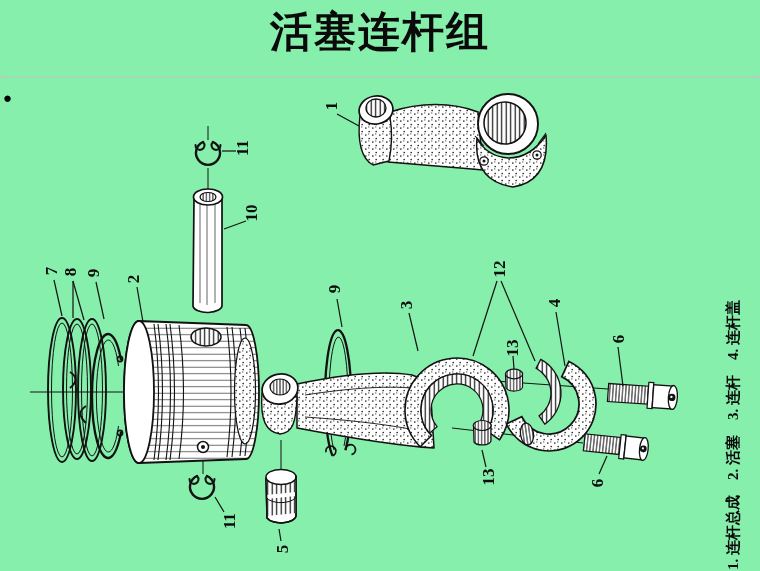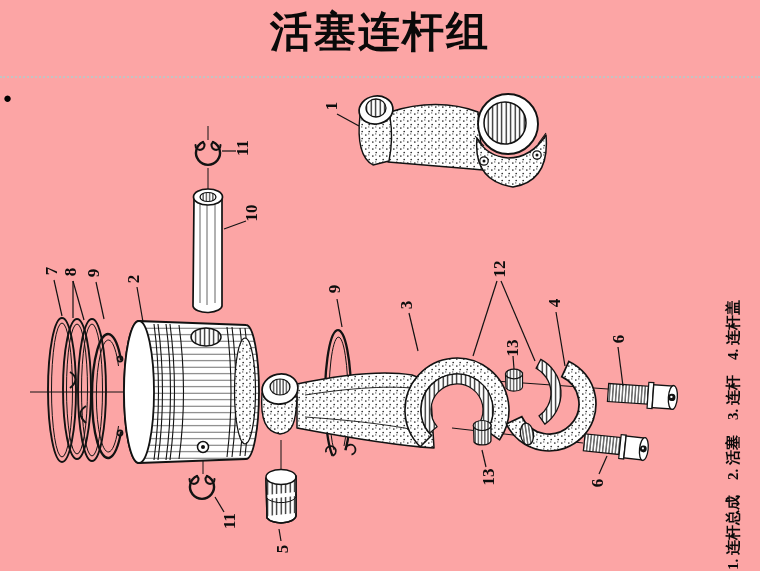--- a/index.html
+++ b/index.html
@@ -1,18 +1,18 @@
 <!DOCTYPE html>
 <html><head>
 <meta charset="utf-8">
 <style>
   html,body{margin:0;padding:0;}
   body{width:760px;height:571px;background:#ffffff;overflow:hidden;position:relative;
        font-family:"Liberation Serif","DejaVu Serif",serif;color:#111;}
-  .slide{position:absolute;inset:0;background:#fca5a5;}
+  .slide{position:absolute;inset:0;background:#86efac;}
   .title{position:absolute;left:0;top:4px;width:100%;text-align:center;
          font-size:42px;font-weight:bold;letter-spacing:2px;color:#0a0a0a;
          font-family:"Liberation Serif","DejaVu Serif",serif;}
   .divider{position:absolute;left:0;top:76px;width:100%;height:0;
            border-top:2px dotted #c3c3c3;}
   .bullet{position:absolute;left:3px;top:91px;font-size:15px;color:#000;line-height:1;}
   .diagram{position:absolute;left:0;top:80px;width:690px;height:491px;}
   svg text.callout{font-family:"Liberation Serif","DejaVu Serif",serif;
                    font-size:17px;font-weight:bold;fill:#0d0d0d;}
   .parts-list{position:absolute;left:691px;top:88px;width:68px;height:482px;}

